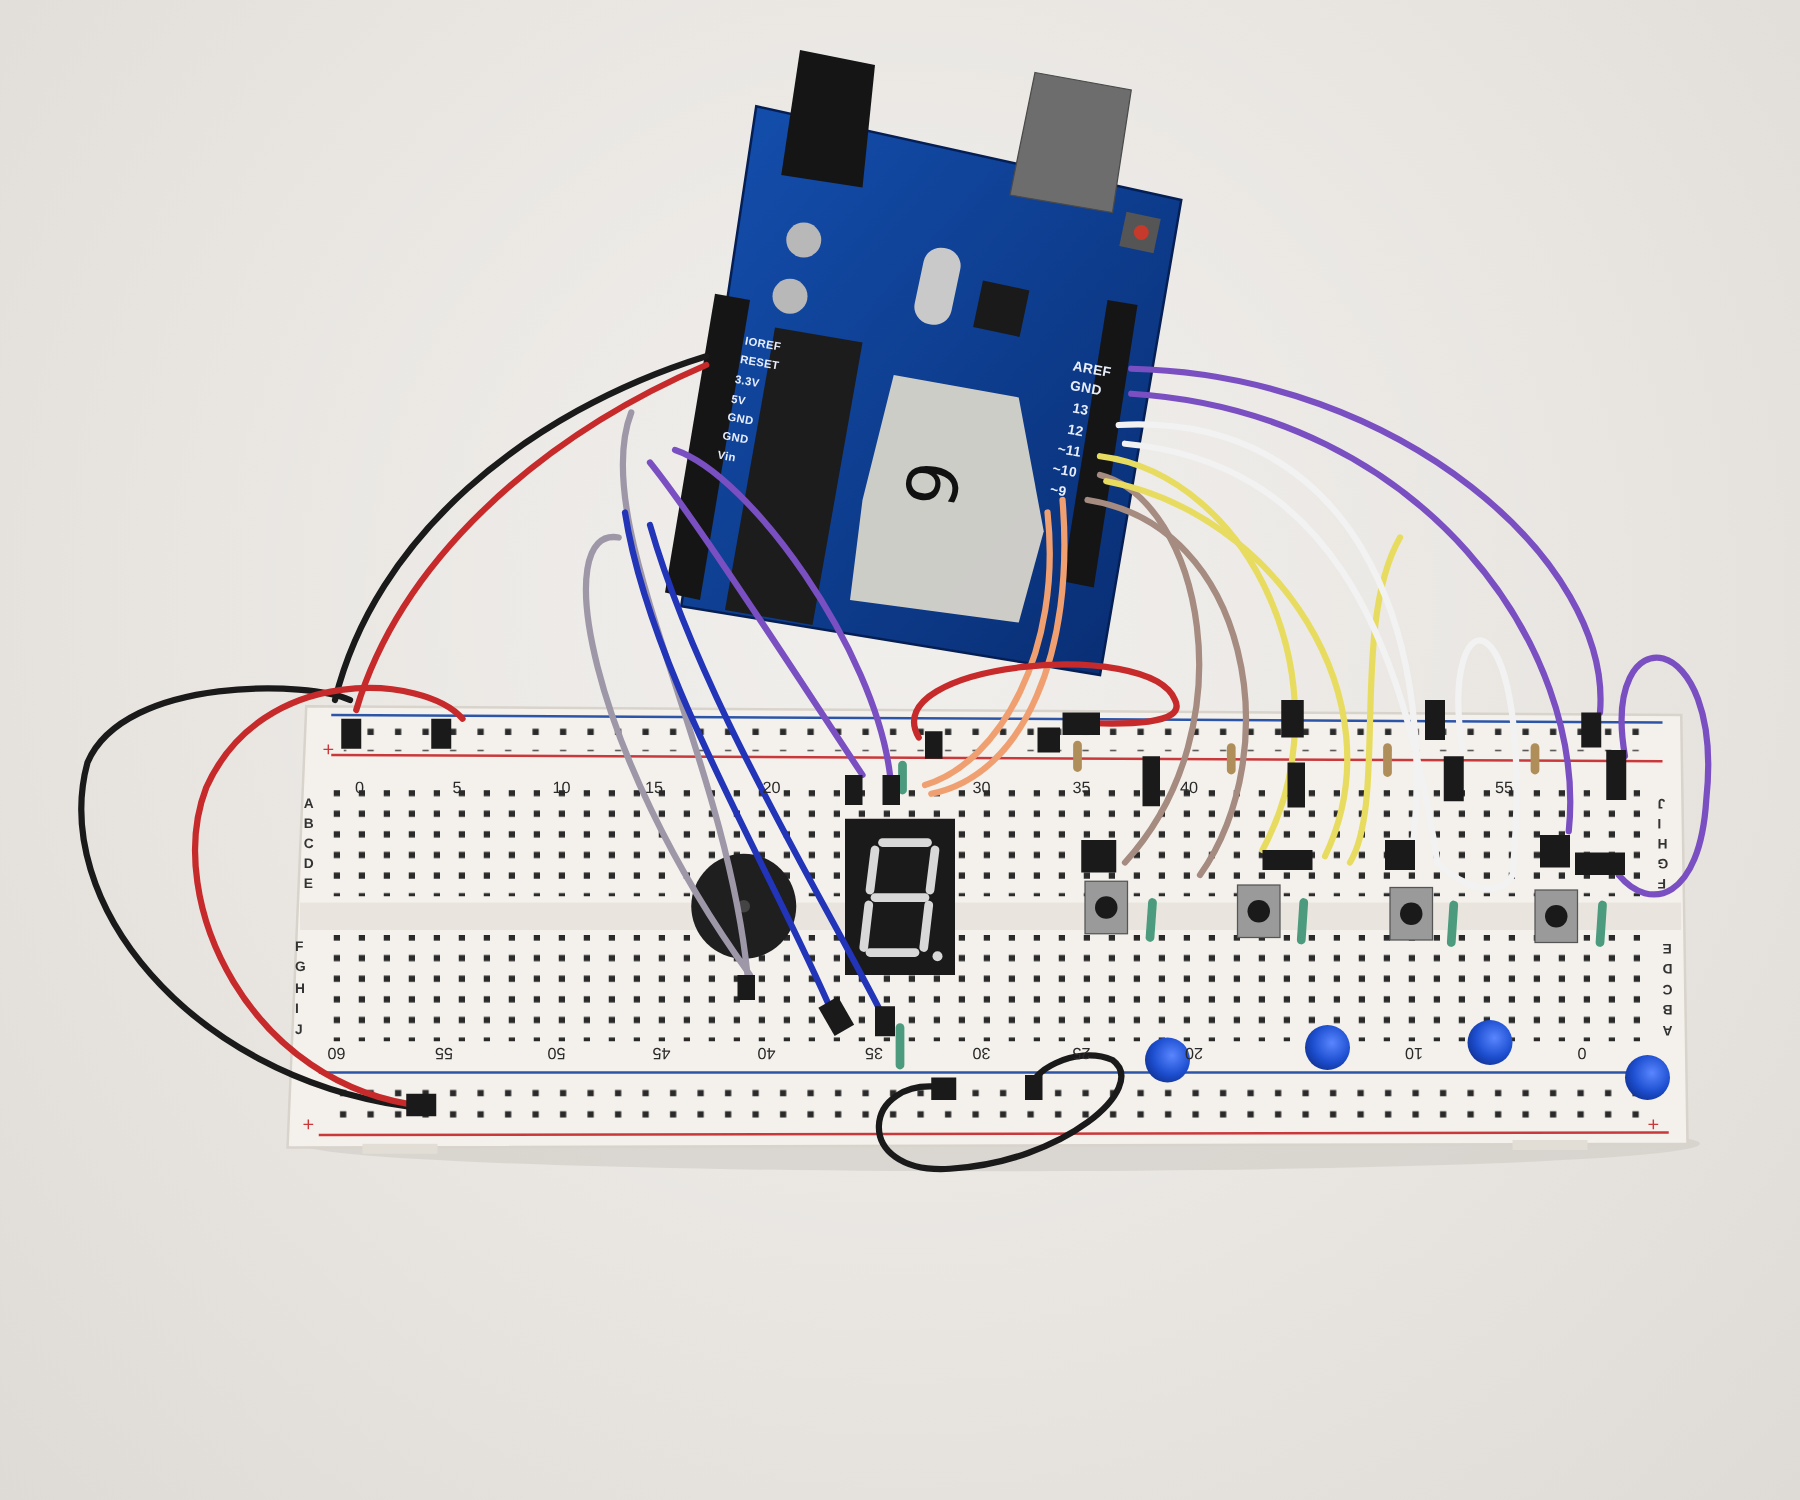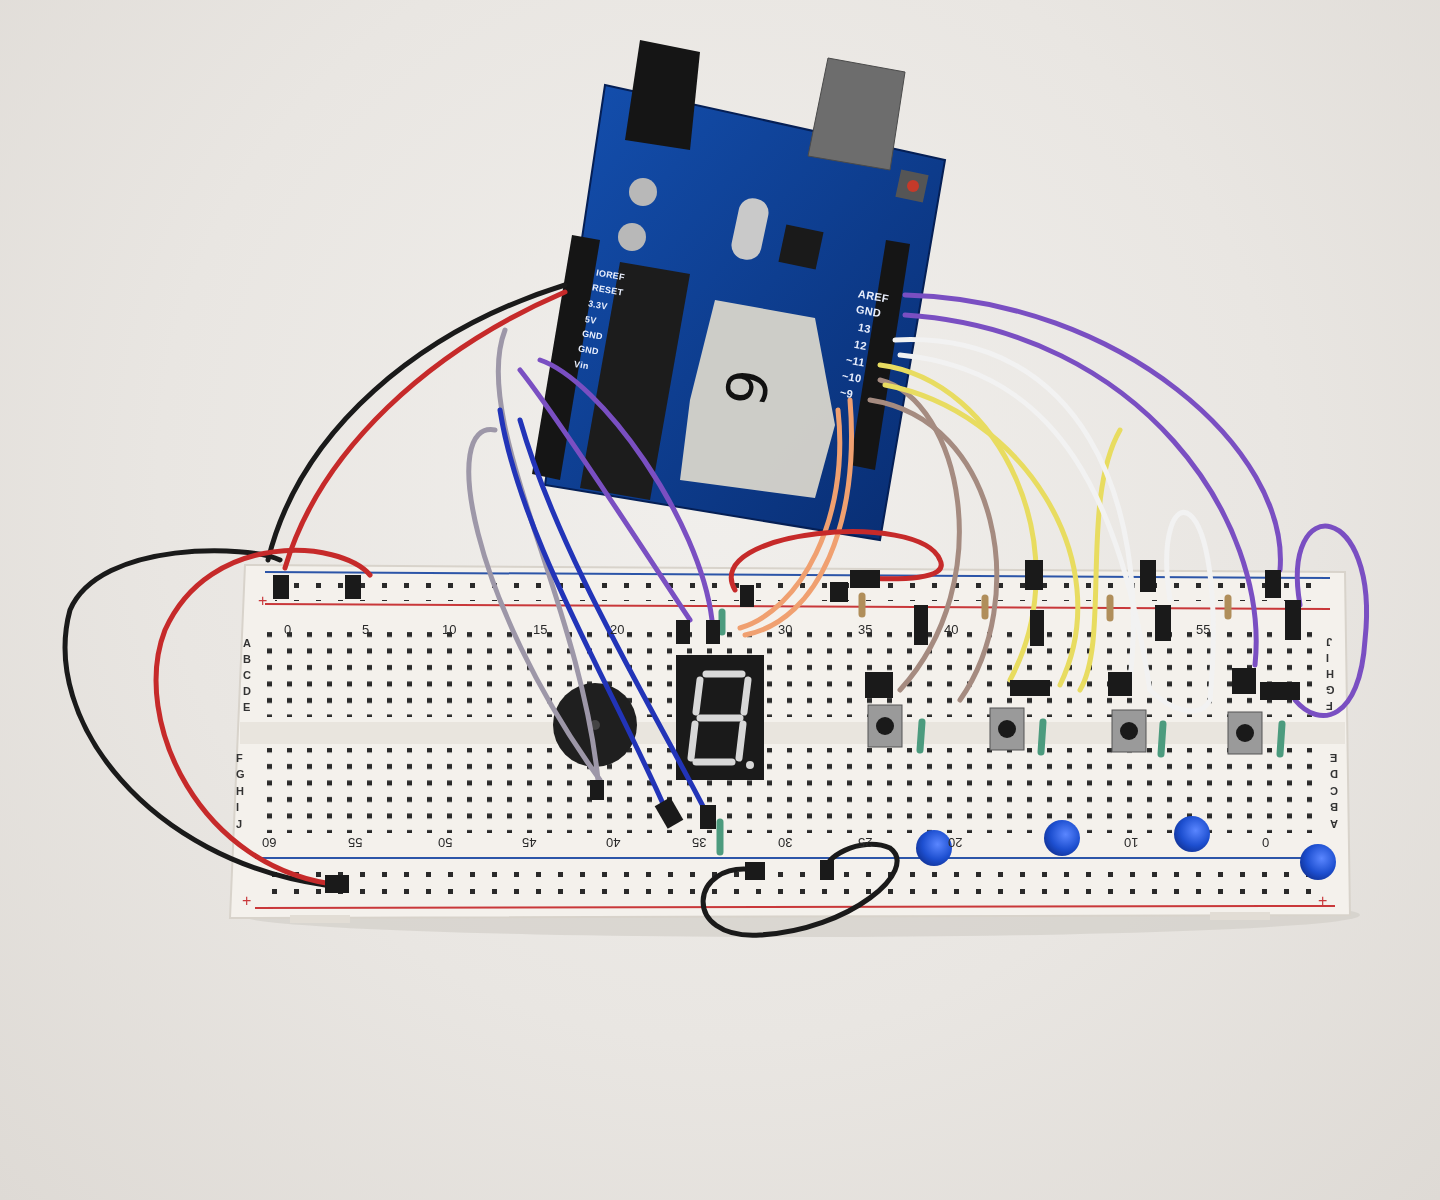--- a/index.html
+++ b/index.html
@@ -214,21 +214,21 @@
 <div class="pin" style="left:856px;top:305px;font-size:11px;transform:rotate(10deg)">GND</div>
 <div class="pin" style="left:858px;top:322px;font-size:11px;transform:rotate(10deg)">13</div>
 <div class="pin" style="left:854px;top:339px;font-size:11px;transform:rotate(10deg)">12</div>
 <div class="pin" style="left:846px;top:355px;font-size:11px;transform:rotate(10deg)">~11</div>
 <div class="pin" style="left:842px;top:371px;font-size:11px;transform:rotate(10deg)">~10</div>
 <div class="pin" style="left:840px;top:387px;font-size:11px;transform:rotate(10deg)">~9</div>
 
 <div class="lbl" style="left:284px;top:622px">0</div>
 <div class="lbl" style="left:362px;top:622px">5</div>
 <div class="lbl" style="left:442px;top:622px">10</div>
-<div class="lbl" style="left:533px;top:622px">15</div>
+<div class="lbl" style="left:516px;top:622px">15</div>
 <div class="lbl" style="left:610px;top:622px">20</div>
 <div class="lbl" style="left:778px;top:622px">30</div>
 <div class="lbl" style="left:858px;top:622px">35</div>
 <div class="lbl" style="left:944px;top:622px">40</div>
 <div class="lbl" style="left:1196px;top:622px">55</div>
 
 <div class="rowlbl" style="left:243px;top:637px">A</div>
 <div class="rowlbl" style="left:243px;top:653px">B</div>
 <div class="rowlbl" style="left:243px;top:669px">C</div>
 <div class="rowlbl" style="left:243px;top:685px">D</div>

